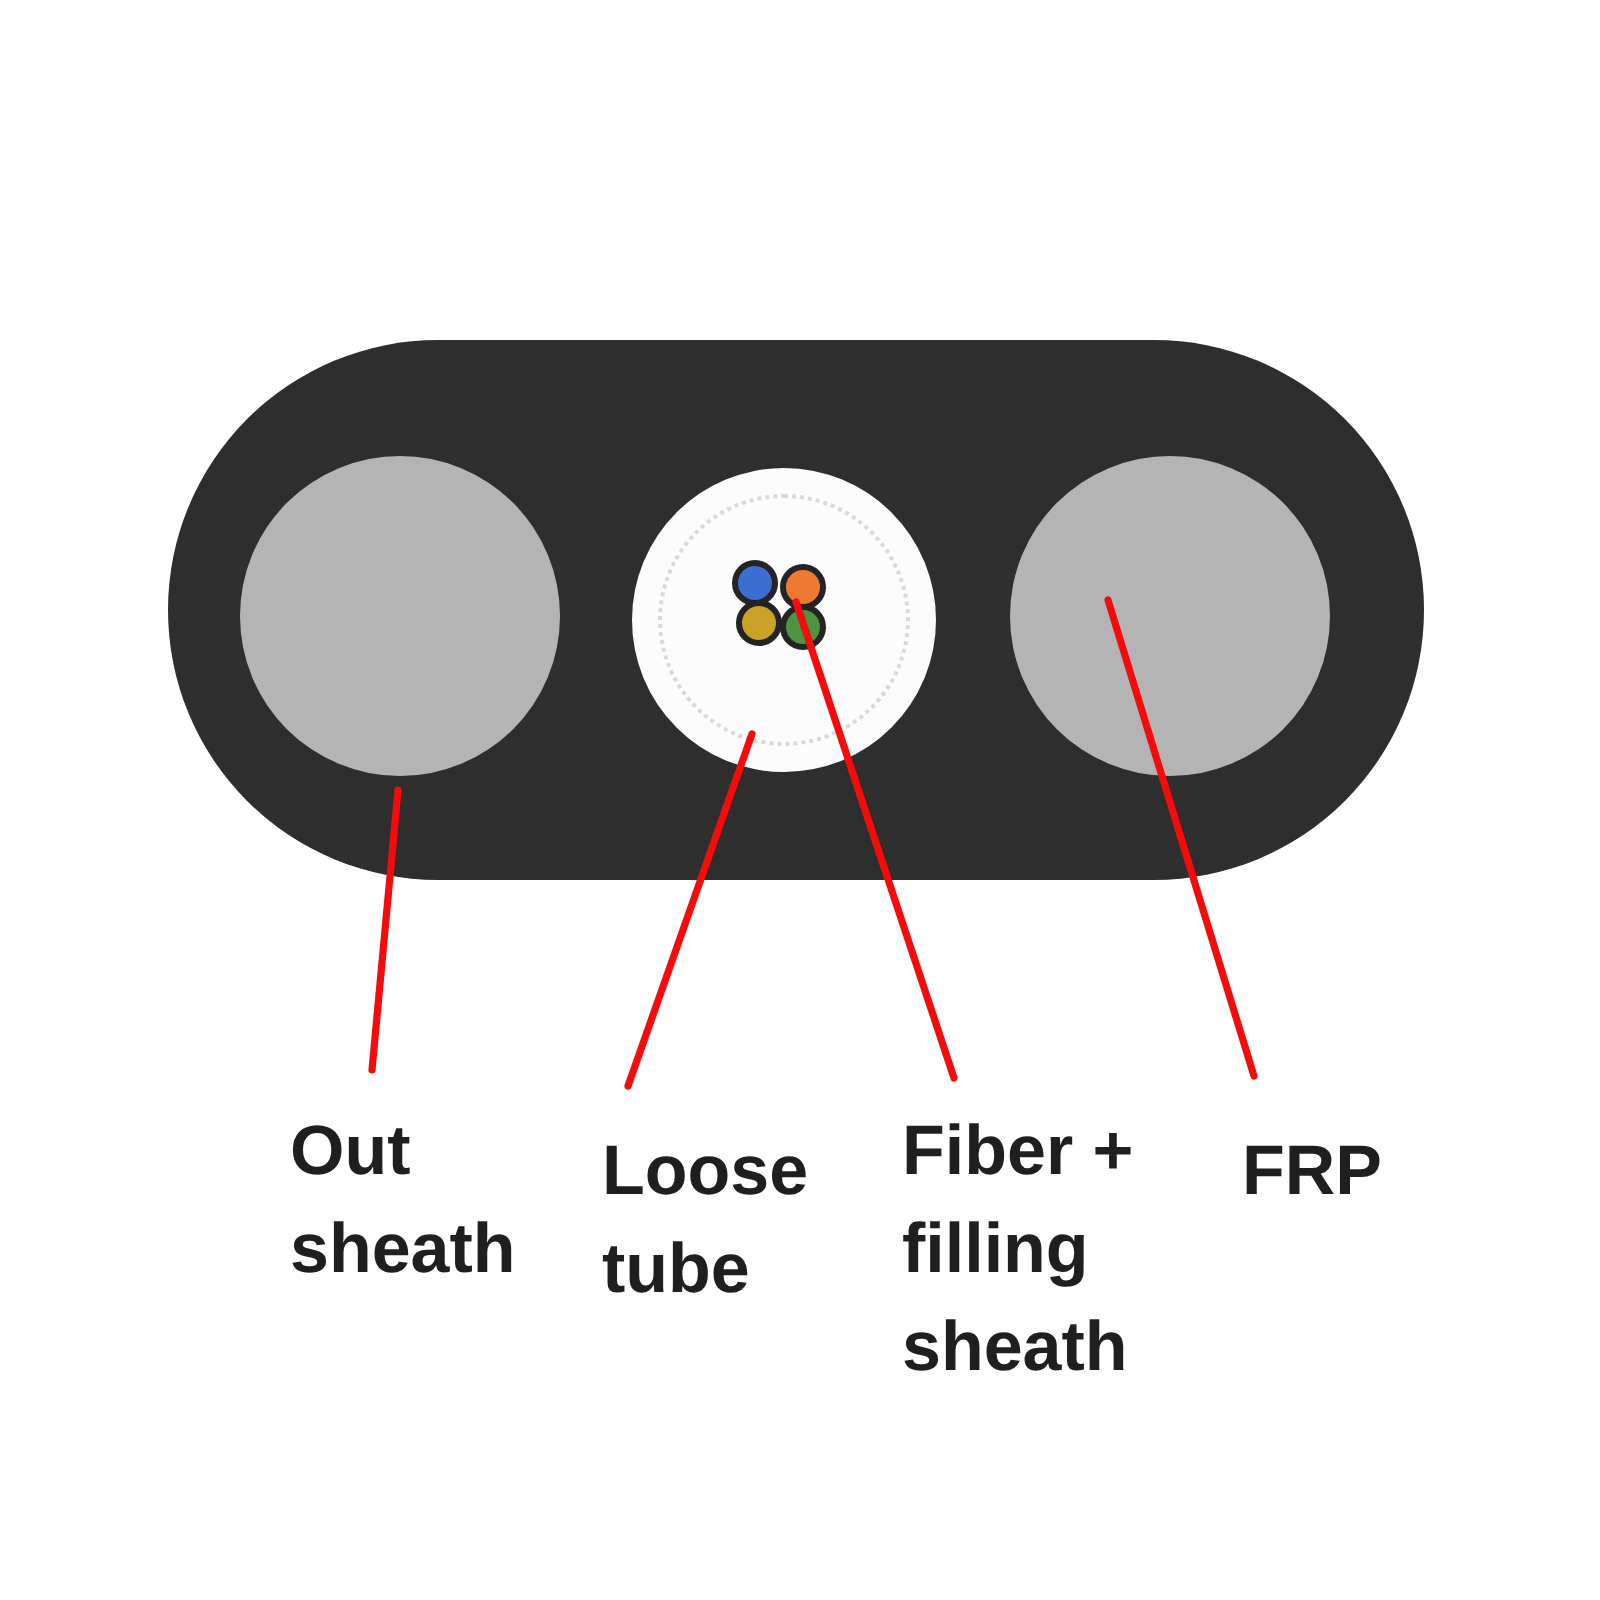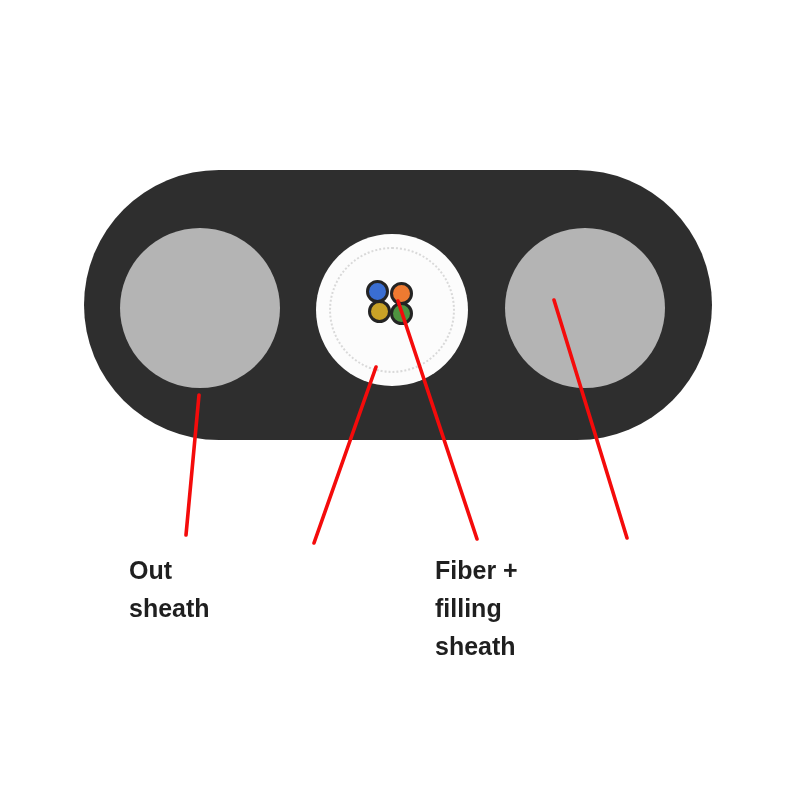--- a/index.html
+++ b/index.html
@@ -66,25 +66,26 @@
     pointer-events: none;
   }
   .leader {
     stroke: var(--leader-line, #f40b0b);
     stroke-width: 3.6;
     stroke-linecap: round;
   }
   
   .label {
     position: absolute;
-    font-size: 25px;
+    font-size: 35px;
     font-weight: bold;
-    line-height: 38px;
+    line-height: 49px;
     color: var(--label-text, #1f1f1f);
     white-space: pre-line;
+    margin-left: 16px;
   }
   .label-out   { left: 129px; top: 551px; }
   .label-loose { left: 285px; top: 561px; }
   .label-fiber { left: 435px; top: 551px; }
   .label-frp   { left: 605px; top: 561px; }
 </style>
 </head>
 <body>
 
 <div class="stage">
@@ -104,17 +105,20 @@
 
   <svg class="leaders" viewBox="0 0 800 800">
     <line class="leader" x1="199" y1="395" x2="186" y2="535"></line>
     <line class="leader" x1="376" y1="367" x2="314" y2="543"></line>
     <line class="leader" x1="398" y1="301" x2="477" y2="539"></line>
     <line class="leader" x1="554" y1="300" x2="627" y2="538"></line>
   </svg>
 
   <div class="label label-out">Out
 sheath</div>
+  <div class="label label-loose">Loose
+tube</div>
   <div class="label label-fiber">Fiber +
 filling
 sheath</div>
+  <div class="label label-frp">FRP</div>
 
 </div>
 
 </body></html>

